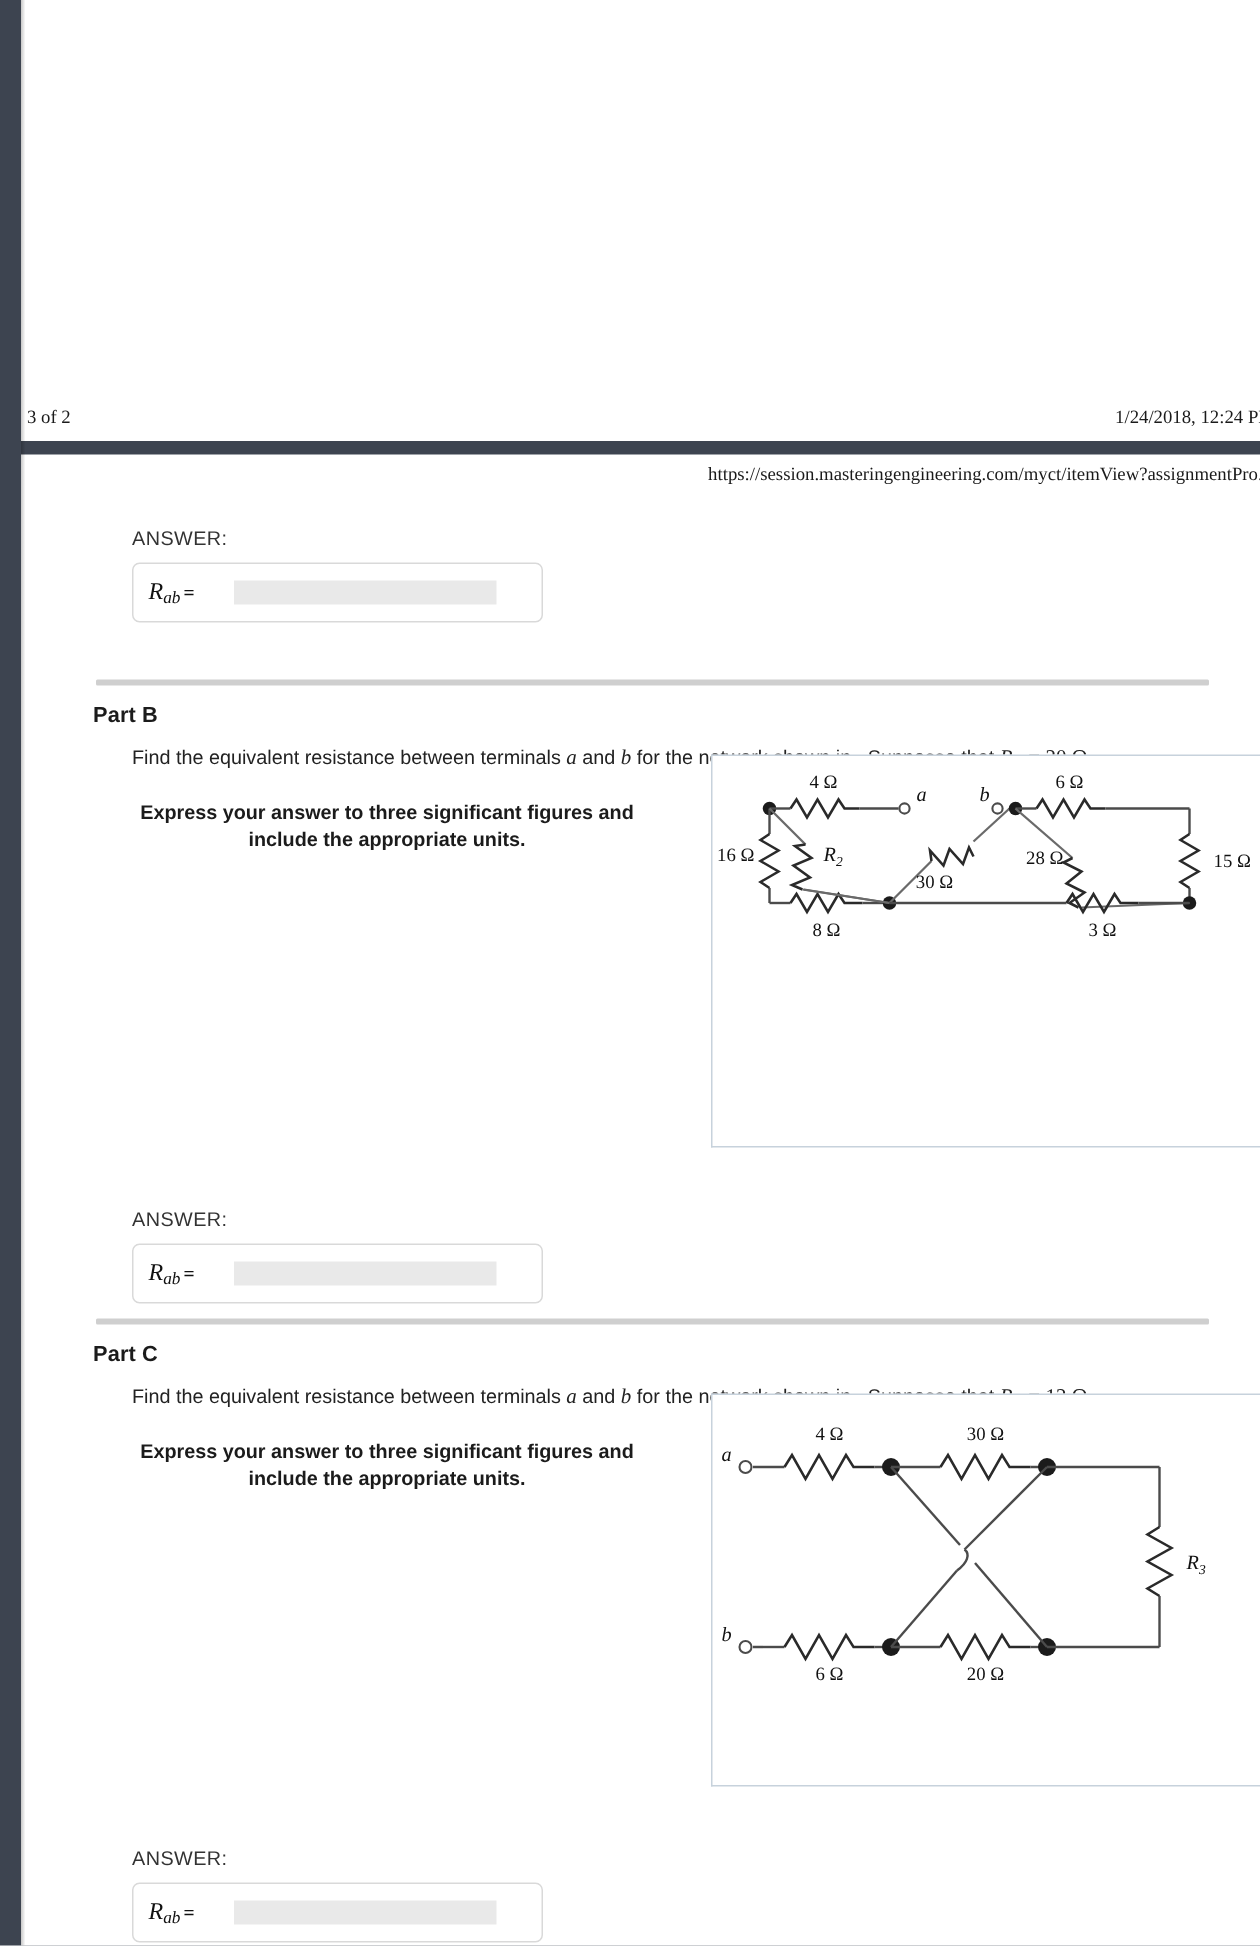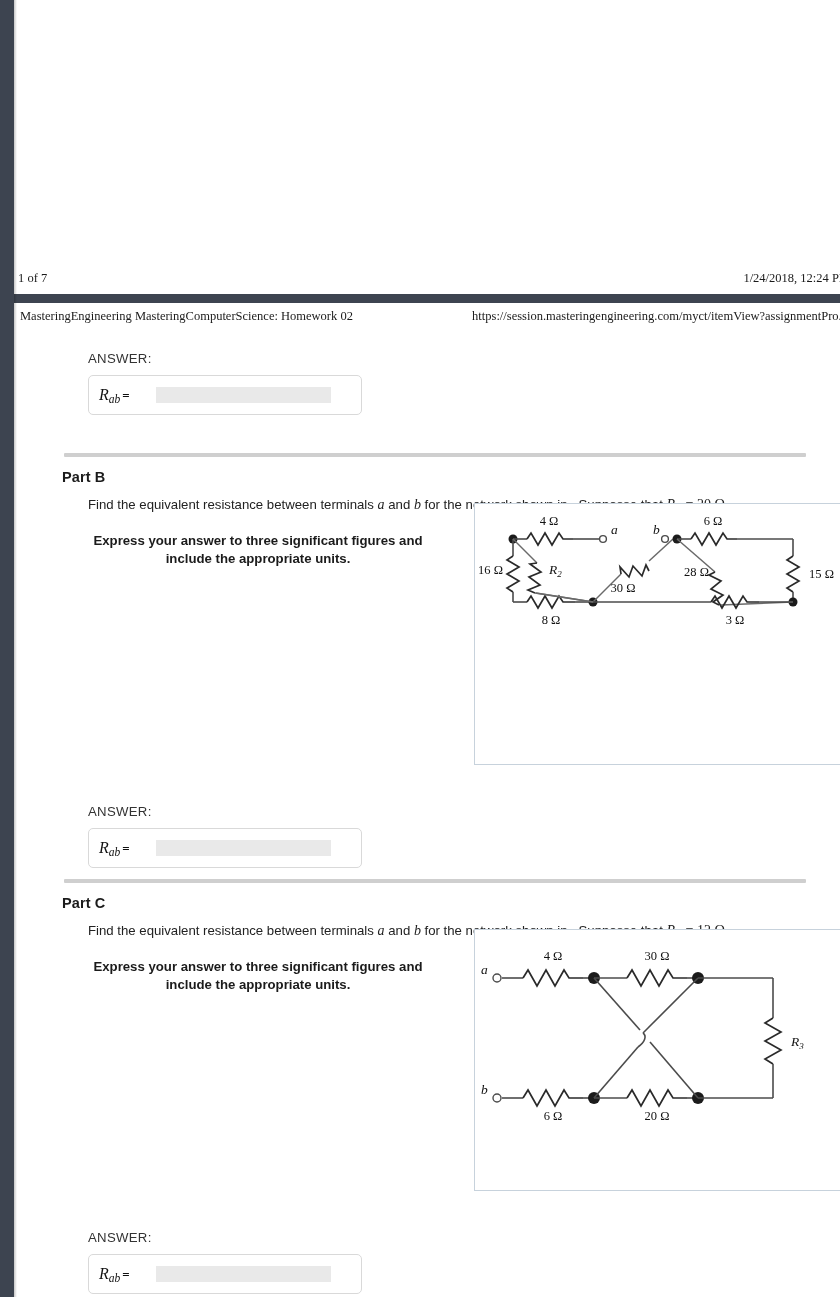--- a/index.html
+++ b/index.html
@@ -144,29 +144,28 @@
 <body>
 
 <div class="sheet" id="page-1">
 
   <div class="content" style="top:0;">
     
     
   </div>
 
   <div class="print-foot">
-    <span>1 of 7</span>
+    <span>3 of 2</span>
     <span>1/24/2018, 12:24 PM</span>
   </div>
 </div>
 
 <div class="sheet" id="page-2">
 
   <div class="print-head">
-    <span class="htitle">MasteringEngineering MasteringComputerScience: Homework 02</span>
     <span class="hurl">https://session.masteringengineering.com/myct/itemView?assignmentPro...</span>
   </div>
 
   <div style="position:absolute; top:48px; left:0; right:0;">
     <div class="answer-label">ANSWER:</div>
     <div class="answer-box">
       <span class="rab"><span>R</span><span class="sub">ab</span><span class="eq">=</span></span>
       <span class="input-well"></span>
     </div>
   </div>

